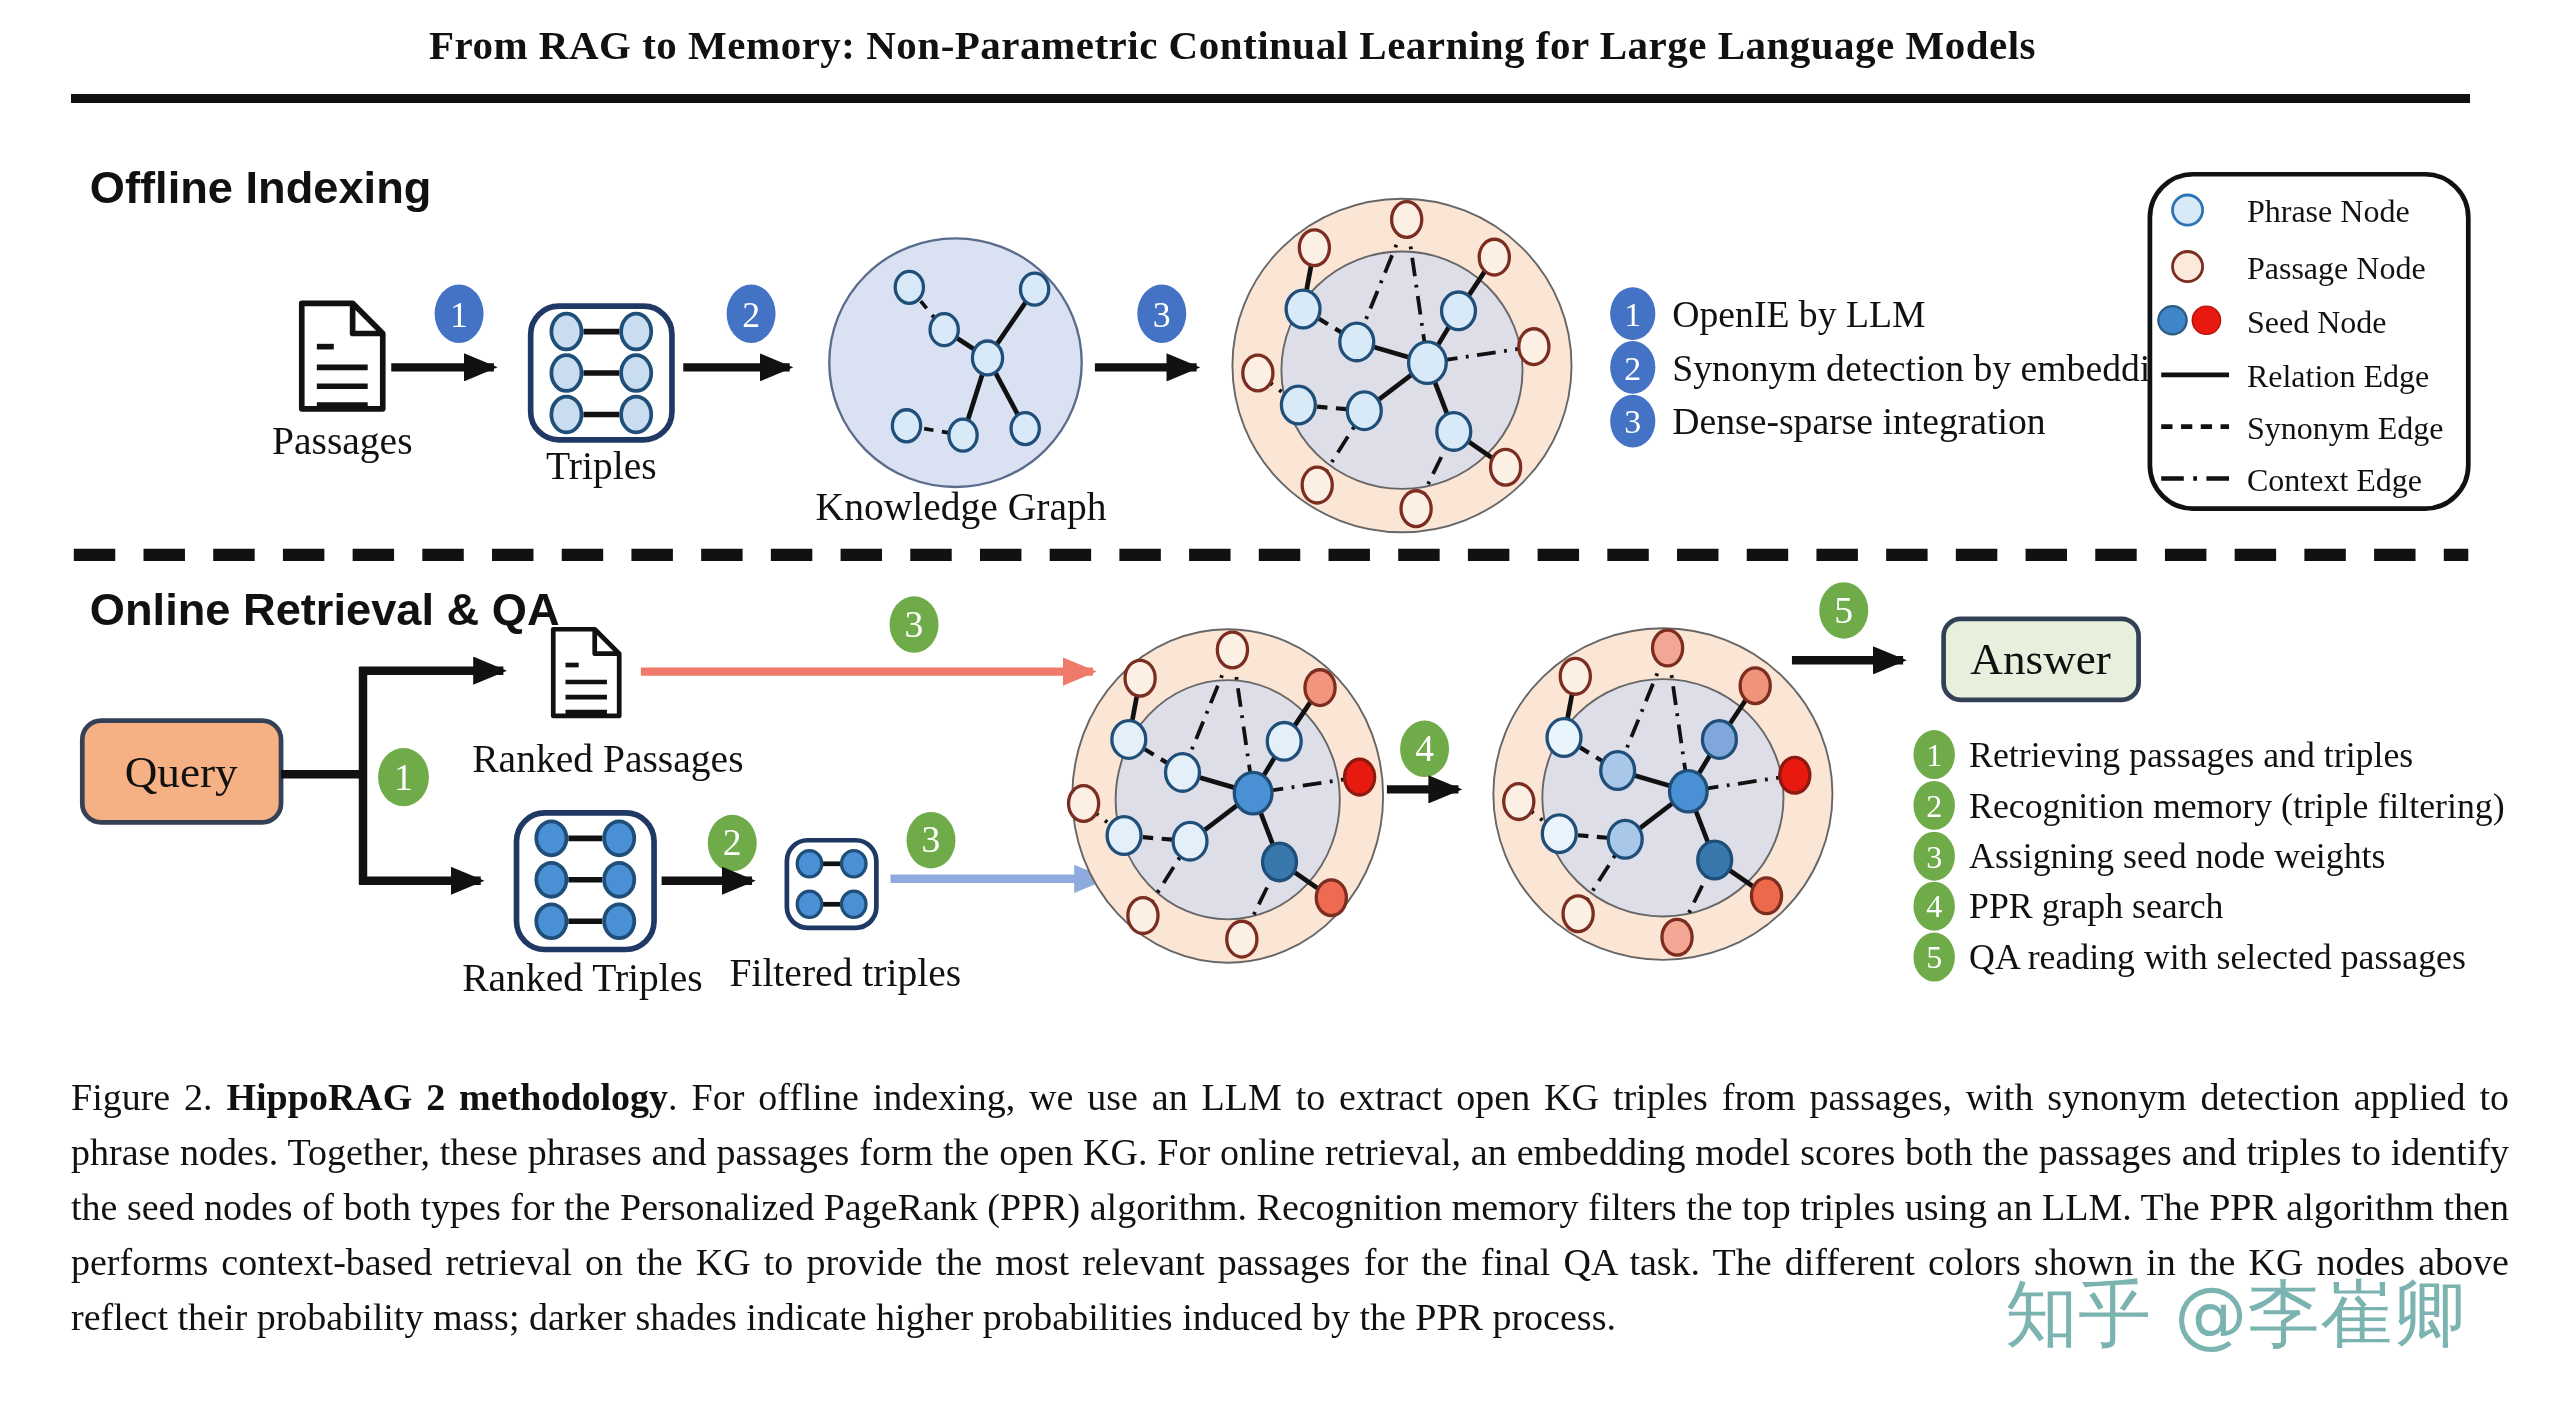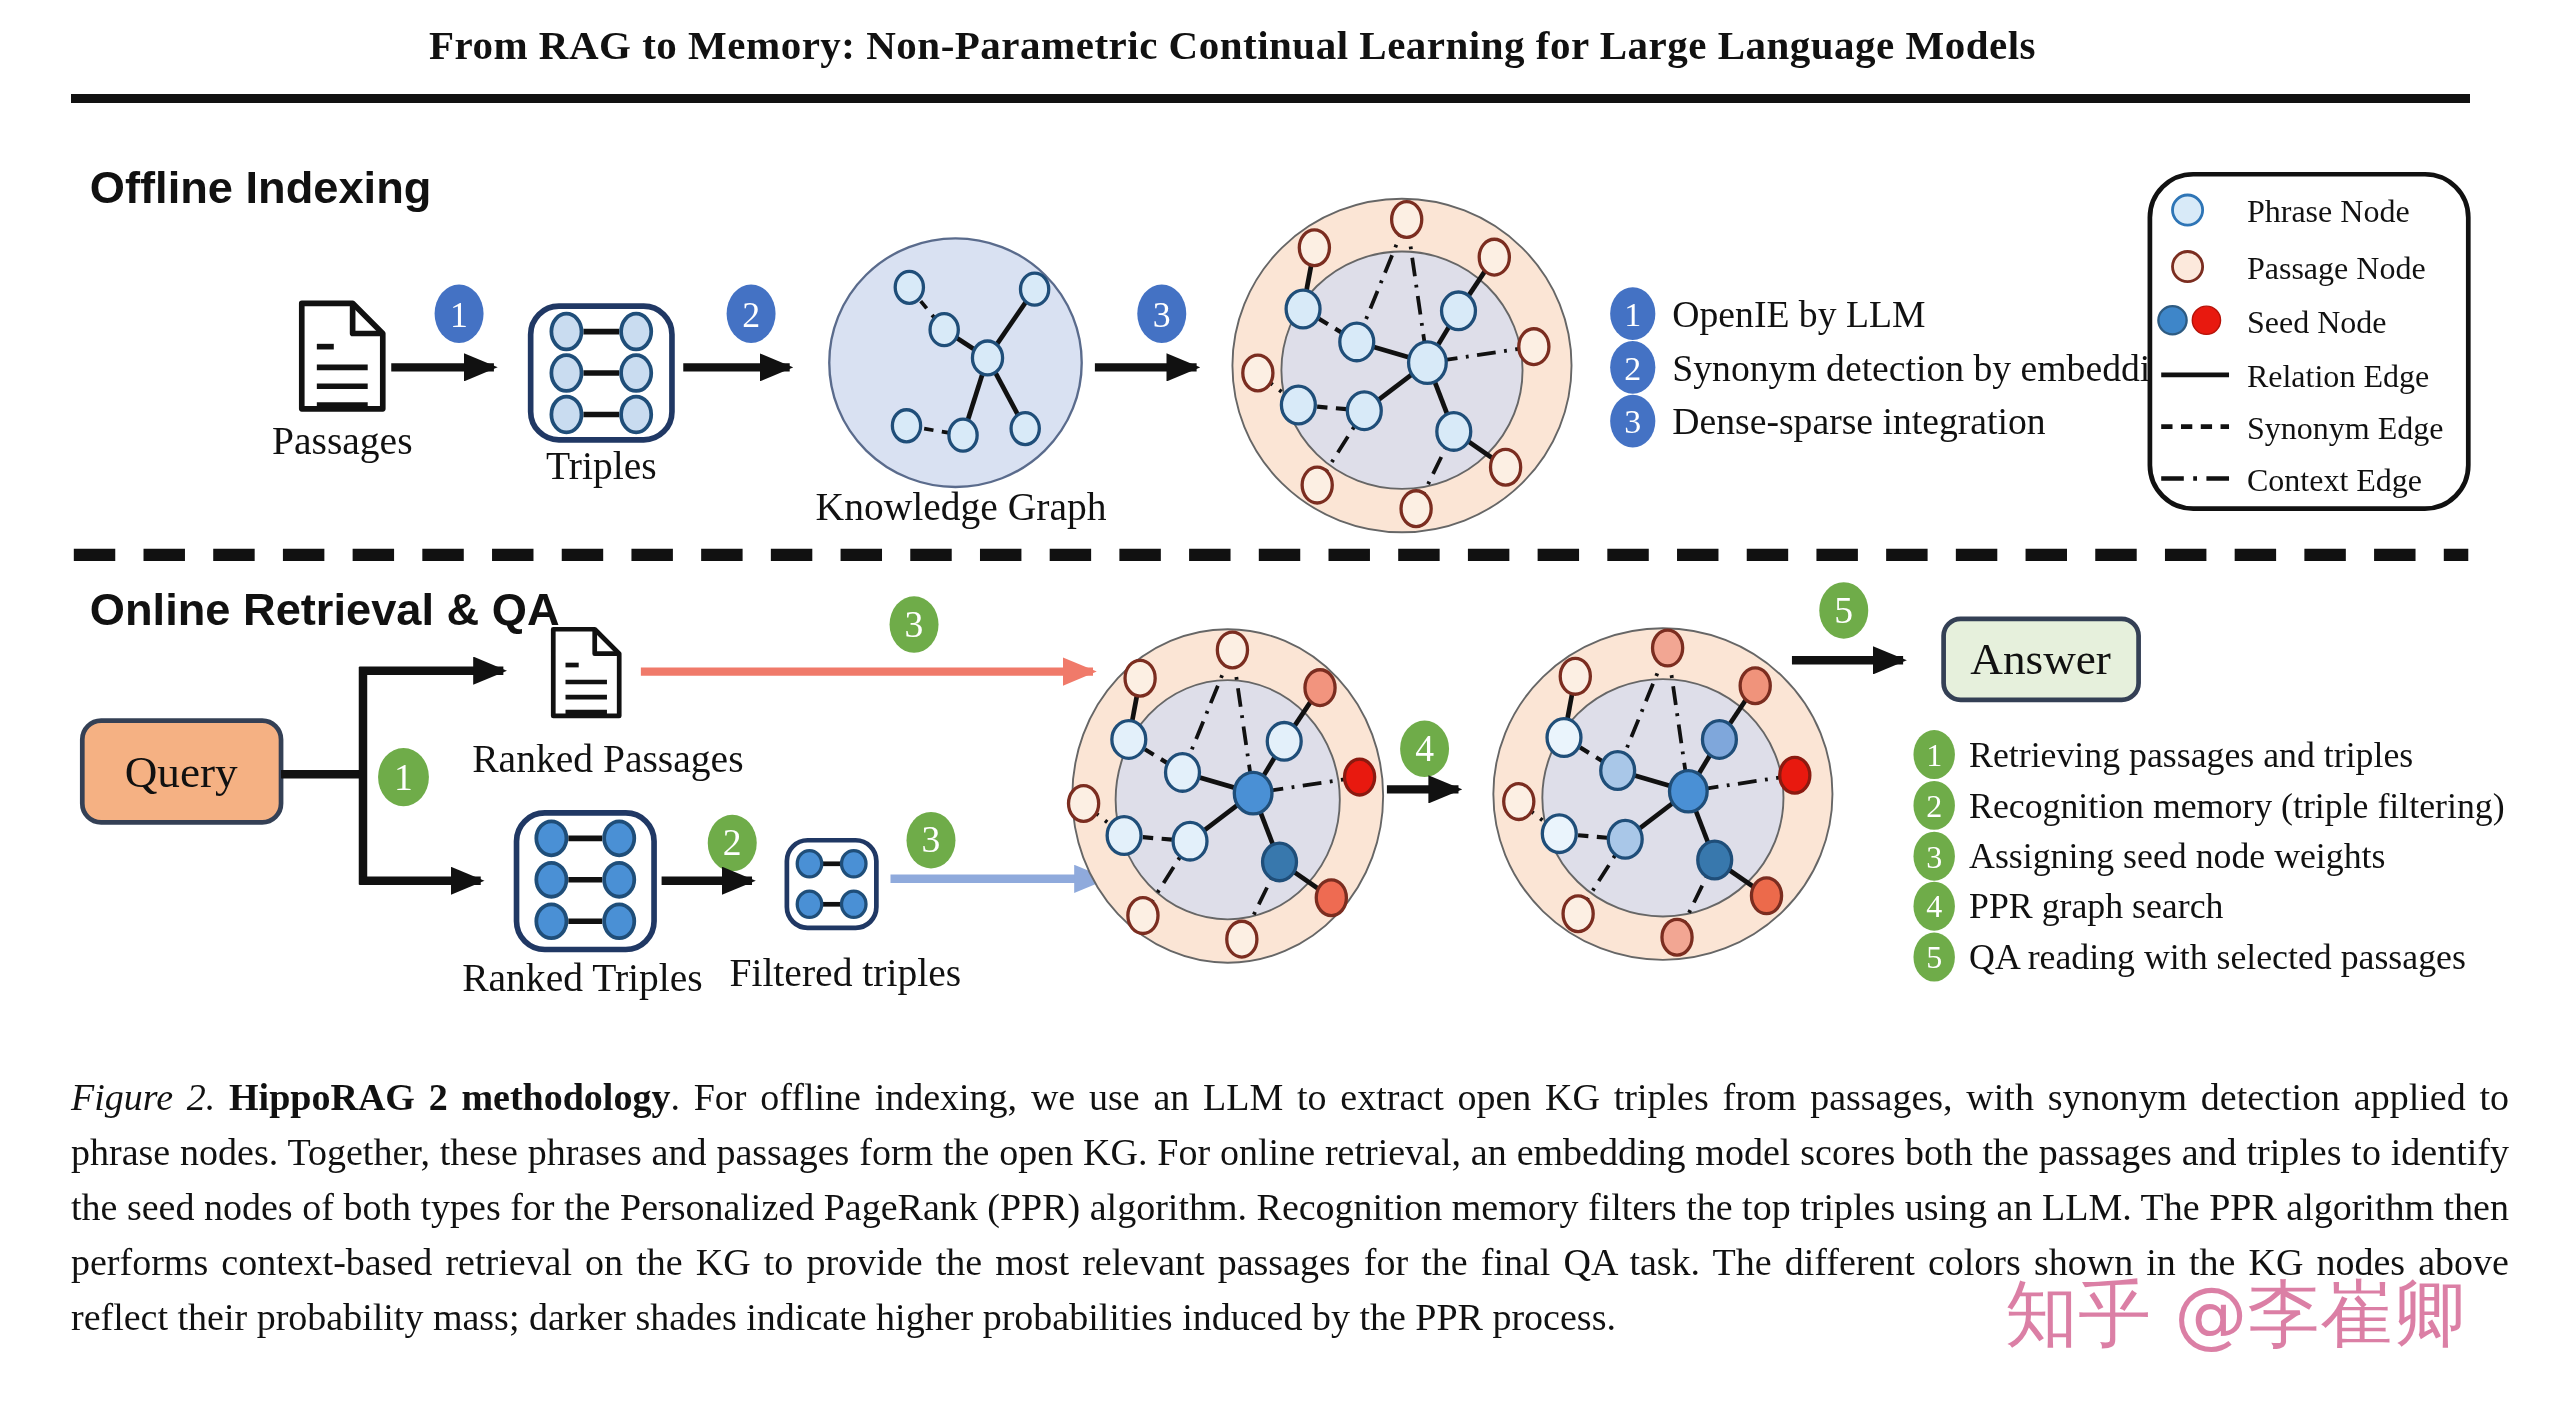--- a/index.html
+++ b/index.html
@@ -3,24 +3,24 @@
 <meta charset="utf-8">
 <style>
   html,body{margin:0;padding:0;background:#fff;}
   body{width:2576px;height:1415px;position:relative;font-family:"Liberation Serif",serif;color:#111;}
   .title{position:absolute;top:21px;left:0;width:2465px;text-align:center;
          font:bold 41px "Liberation Serif",serif;letter-spacing:0.5px;}
   .rule{position:absolute;left:71px;top:94px;width:2399px;height:8.5px;background:#111;}
   .figsvg{position:absolute;left:0;top:0;}
   .caption{position:absolute;left:71px;top:1070px;width:2438px;
            font:38px/55px "Liberation Serif",serif;text-align:justify;}
-  .caption .fig{font-style:italic;}
+  .caption .fig{}
   .caption .bold{font-weight:bold;}
   .watermark{position:absolute;left:2005px;top:1266px;font:73px "DejaVu Sans",sans-serif;
-             color:#be185d;opacity:.55;white-space:nowrap;pointer-events:none;}
+             color:#0f766e;opacity:.55;white-space:nowrap;pointer-events:none;}
   svg text{font-family:"Liberation Serif",serif;fill:#111;}
   svg text.sans{font-family:"Liberation Sans",sans-serif;font-weight:bold;}
   svg text.wnum{fill:#fff;}
 </style>
 </head>
 <body>
 
 <div class="title">From RAG to Memory: Non-Parametric Continual Learning for Large Language Models</div>
 <div class="rule"></div>
 

